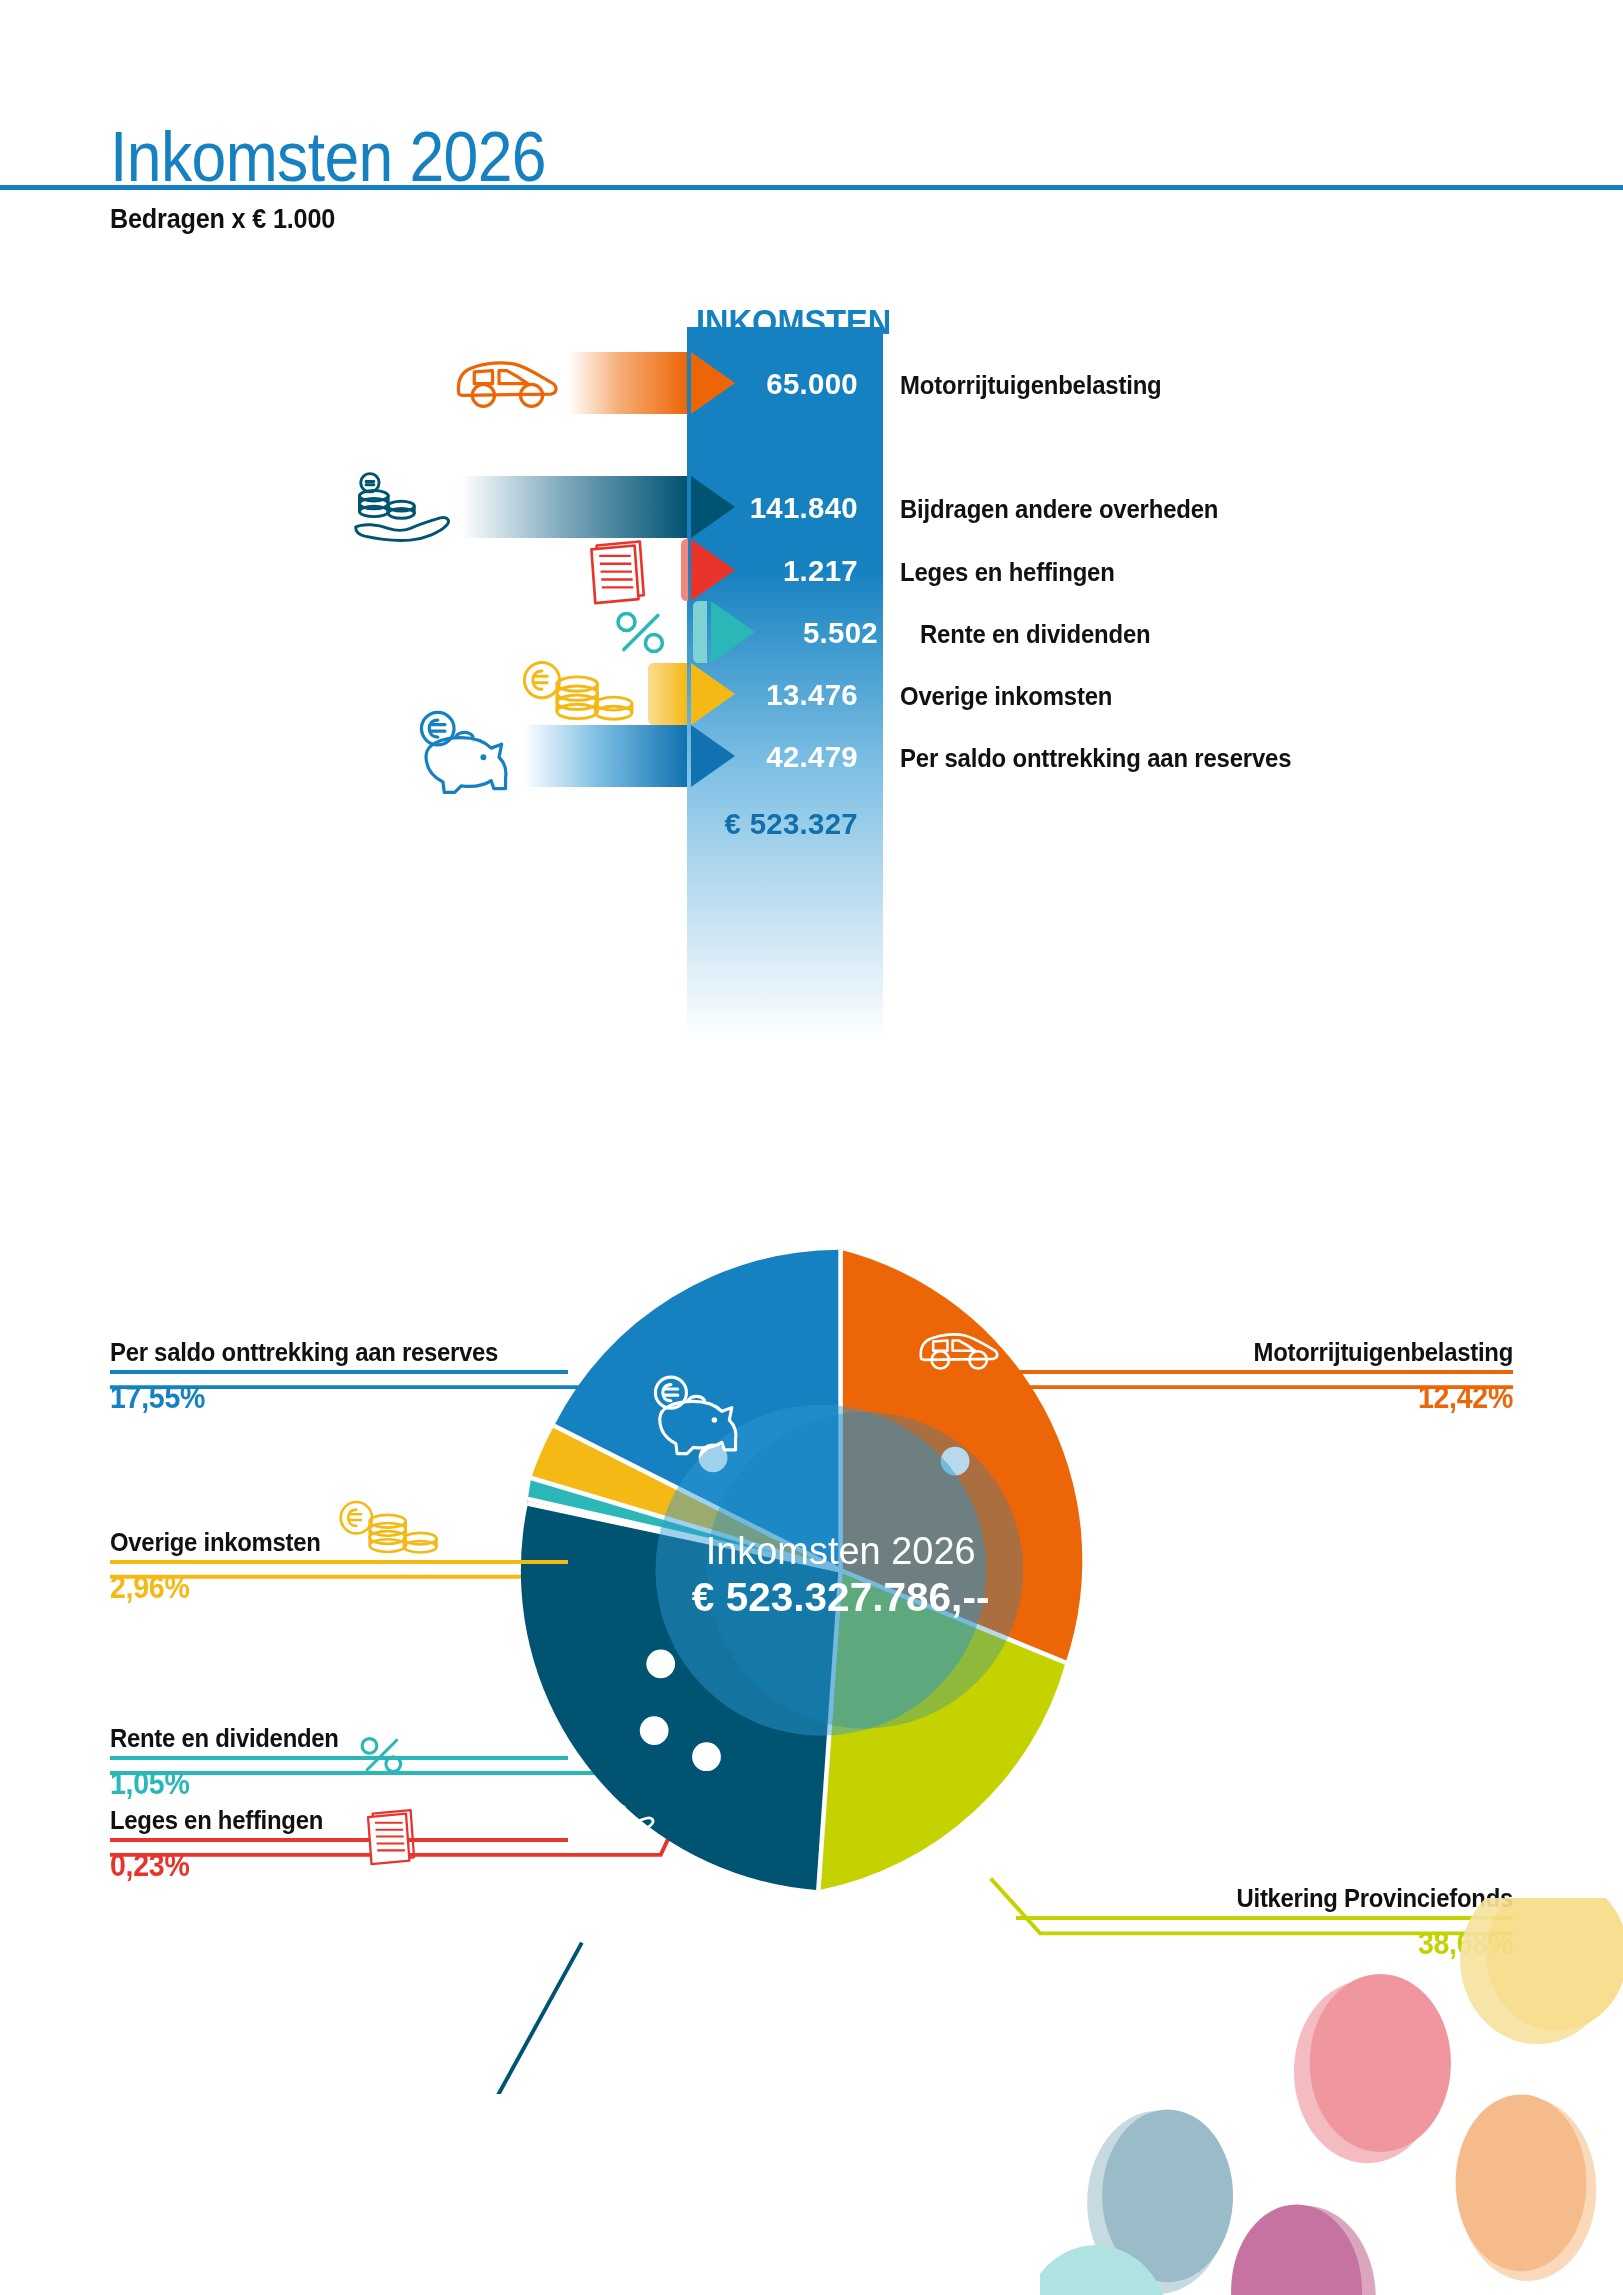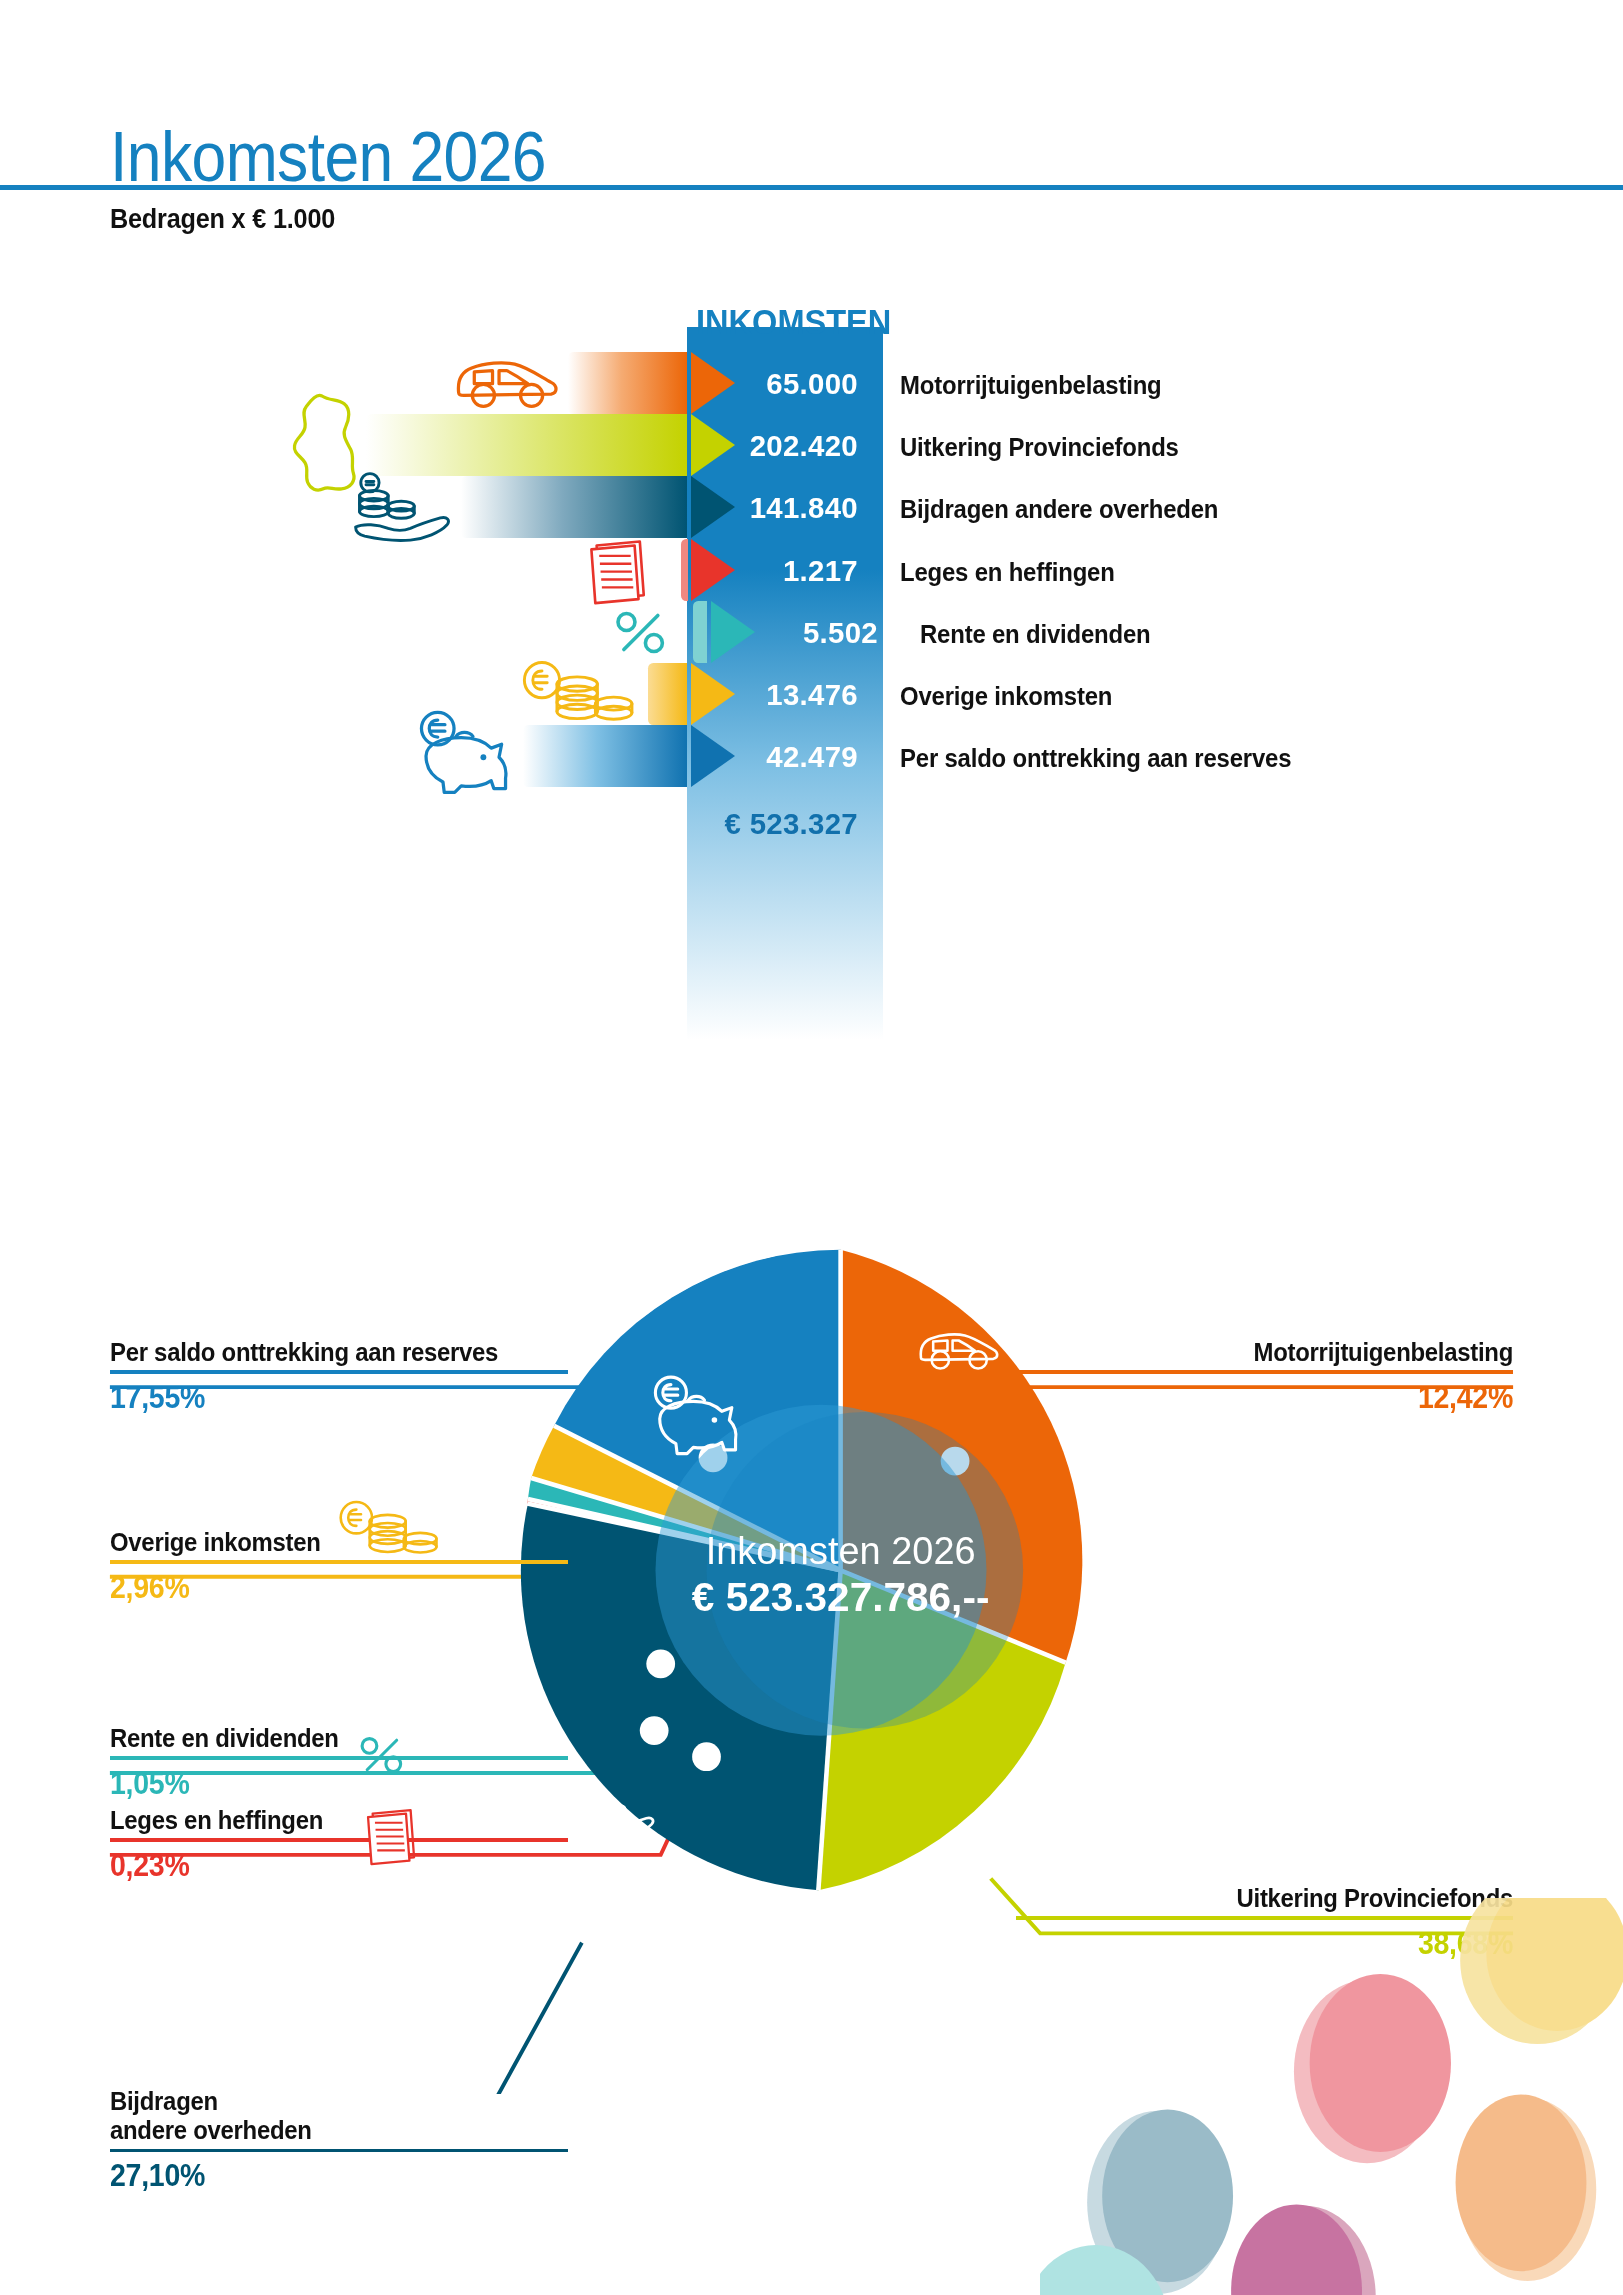--- a/index.html
+++ b/index.html
@@ -119,36 +119,20 @@
             <path d="M72 24 L72 44 L116 44 C104 35 92 28 84 24 Z"></path>
             <circle cx="48" cy="62" r="17"></circle>
             <circle cx="122" cy="62" r="17"></circle>
           </g>
         </svg>
       </div>
       <div class="bar-value" style="top:15px;">65.000</div>
       <div class="bar-label" style="top:17.7px;">Motorrijtuigenbelasting</div>
     </div>
 
-    <div class="bar-row" style="top:414px;">
-      <div class="bar-track" style="left:366px; width:321px;">
-        <div class="bar-fill" style="width:321px; background:linear-gradient(to right,#ffffff 0%,#E3EC8C 45%,#C4D200 100%);"></div>
-      </div>
-      <div class="bar-tip" style="left:691px; background:#C4D200;"></div>
-      <div class="bar-icon" style="left:288px; top:-21.6px;">
-        <svg width="98" height="106" viewBox="0 0 150 162">
-          <path d="M52 6 C64 14 76 10 86 18 C96 26 94 42 88 54 C82 66 90 76 96 88
-                   C102 100 96 112 100 124 C104 136 96 146 82 148 C70 150 62 144 54 148
-                   C44 153 34 148 30 138 C26 128 32 118 26 108 C20 98 8 94 10 82
-                   C12 70 24 66 26 54 C28 42 20 32 28 22 C36 12 44 2 52 6 Z" fill="none" stroke="#C4D200" stroke-width="5" stroke-linejoin="round"></path>
-        </svg>
-      </div>
-      <div class="bar-value" style="top:15px;">202.420</div>
-      <div class="bar-label" style="top:17.7px;">Uitkering Provinciefonds</div>
-    </div>
 
     <div class="bar-row" style="top:476px;">
       <div class="bar-track" style="left:461px; width:226px;">
         <div class="bar-fill" style="width:226px; background:linear-gradient(to right,#ffffff 0%,#7FA9BE 45%,#005472 100%);"></div>
       </div>
       <div class="bar-tip" style="left:691px; background:#005472;"></div>
       <div class="bar-icon" style="left:346px; top:-5.2px;">
         <svg width="115" height="73" viewBox="0 0 175 112">
           <g fill="none" stroke="#005472" stroke-width="4.5" stroke-linecap="round" stroke-linejoin="round">
             <circle cx="36" cy="18" r="14"></circle>
@@ -384,26 +368,20 @@
       <div class="cal-rule" style="background:#2BB7B7;"></div>
       <div class="cal-pct" style="color:#2BB7B7;">1,05%</div>
     </div>
 
     <div class="cal left" style="left:110px; top:694px; width:458px;">
       <div class="cal-name">Leges en heffingen</div>
       <div class="cal-rule" style="background:#E8342B;"></div>
       <div class="cal-pct" style="color:#E8342B;">0,23%</div>
     </div>
 
-    <div class="cal left" style="left:110px; top:975px; width:458px;">
-      <div class="cal-name" style="white-space:pre-line;">Bijdragen
-andere overheden</div>
-      <div class="cal-rule" style="background:#005472;"></div>
-      <div class="cal-pct" style="color:#005472;">27,10%</div>
-    </div>
 
     <div class="cal right" style="right:110px; top:226px; width:497px;">
       <div class="cal-name">Motorrijtuigenbelasting</div>
       <div class="cal-rule" style="background:#EC6608;"></div>
       <div class="cal-pct" style="color:#EC6608;">12,42%</div>
     </div>
 
     <div class="cal right" style="right:110px; top:772px; width:497px;">
       <div class="cal-name">Uitkering Provinciefonds</div>
       <div class="cal-rule" style="background:#C4D200;"></div>

